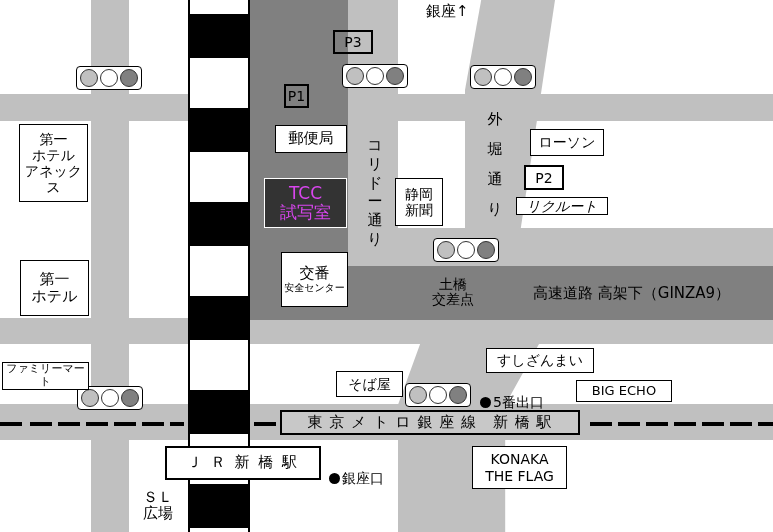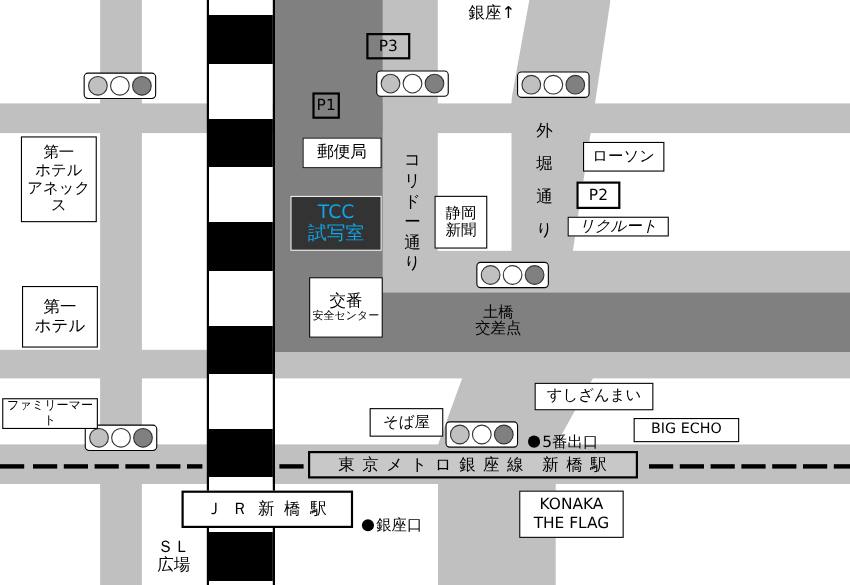--- a/index.html
+++ b/index.html
@@ -11,21 +11,21 @@
   .dark-area { position: absolute; background: #808080; }
   .rail { position: absolute; left: 188px; top: 0; width: 62px; height: 532px;
           border-left: 2px solid #000; border-right: 2px solid #000; box-sizing: border-box;
           background: repeating-linear-gradient(to bottom, #fff 0px, #fff 14px, #000 14px, #000 58px, #fff 58px, #fff 94px); }
   .box { position: absolute; background: #fff; border: 1.5px solid #000; box-sizing: border-box;
          display: flex; align-items: center; justify-content: center; text-align: center;
          font-size: 14px; line-height: 1.15; white-space: pre-line; }
   .box.thick { border-width: 2px; }
   .pbox { position: absolute; border: 2px solid #000; box-sizing: border-box;
           display: flex; align-items: center; justify-content: center; font-size: 14px; }
-  .tcc { position: absolute; background: #333; color: #0ea5e9; border: 1px solid #fff; box-sizing: border-box;
+  .tcc { position: absolute; background: #333; color: #d946ef; border: 1px solid #fff; box-sizing: border-box;
          display: flex; align-items: center; justify-content: center; text-align: center;
          font-size: 17px; line-height: 1.1; white-space: pre-line; }
   .signal { position: absolute; width: 66px; height: 24px; background: #fff; border: 1px solid #000;
             border-radius: 4px; box-sizing: border-box; display: flex; align-items: center; justify-content: space-around; padding: 0 2px; }
   .lamp { width: 18px; height: 18px; border-radius: 50%; border: 1px solid #333; box-sizing: border-box; }
   .vtext { position: absolute; font-size: 15px; line-height: 1.45; width: 18px; text-align: center; white-space: pre-line; }
   .label { position: absolute; font-size: 15px; white-space: pre-line; line-height: 1.05; text-align: center; }
   .dash { position: absolute; height: 4px; background: #000; }
   .dot { display: inline-block; width: 11px; height: 11px; border-radius: 50%; background: #000; margin-right: 2px; vertical-align: -1px; }
 </style>
@@ -132,20 +132,21 @@
   <div class="vtext" style="left:486px;top:104px;line-height:2.0;font-size:15px;">外
 堀
 通
 り</div>
 
   <div class="box" style="left:530px;top:129px;width:74px;height:27px;font-size:14px;">ローソン</div>
   <div class="box" style="left:516px;top:197px;width:92px;height:18px;font-size:14px;font-style:italic;">リクルート</div>
 
   <div class="label" style="left:432px;top:277px;font-size:14px;">土橋
 交差点</div>
+  <div class="label" style="left:533px;top:286px;font-size:15px;">高速道路 高架下（GINZA9）</div>
 
   <div class="box" style="left:486px;top:348px;width:108px;height:25px;font-size:14px;">すしざんまい</div>
   <div class="box" style="left:336px;top:371px;width:67px;height:26px;font-size:14px;">そば屋</div>
   <div class="label" style="left:480px;top:380px;font-size:14px;">
     <span class="dot"></span><span>5番出口</span>
   </div>
   <div class="box" style="left:576px;top:380px;width:96px;height:22px;font-size:13px;">BIG ECHO</div>
 
   <div class="box thick" style="left:280px;top:410px;width:300px;height:25px;background:#c8c8c8;font-size:15px;letter-spacing:1px;">東 京 メ ト ロ 銀 座 線　新 橋 駅</div>
 

